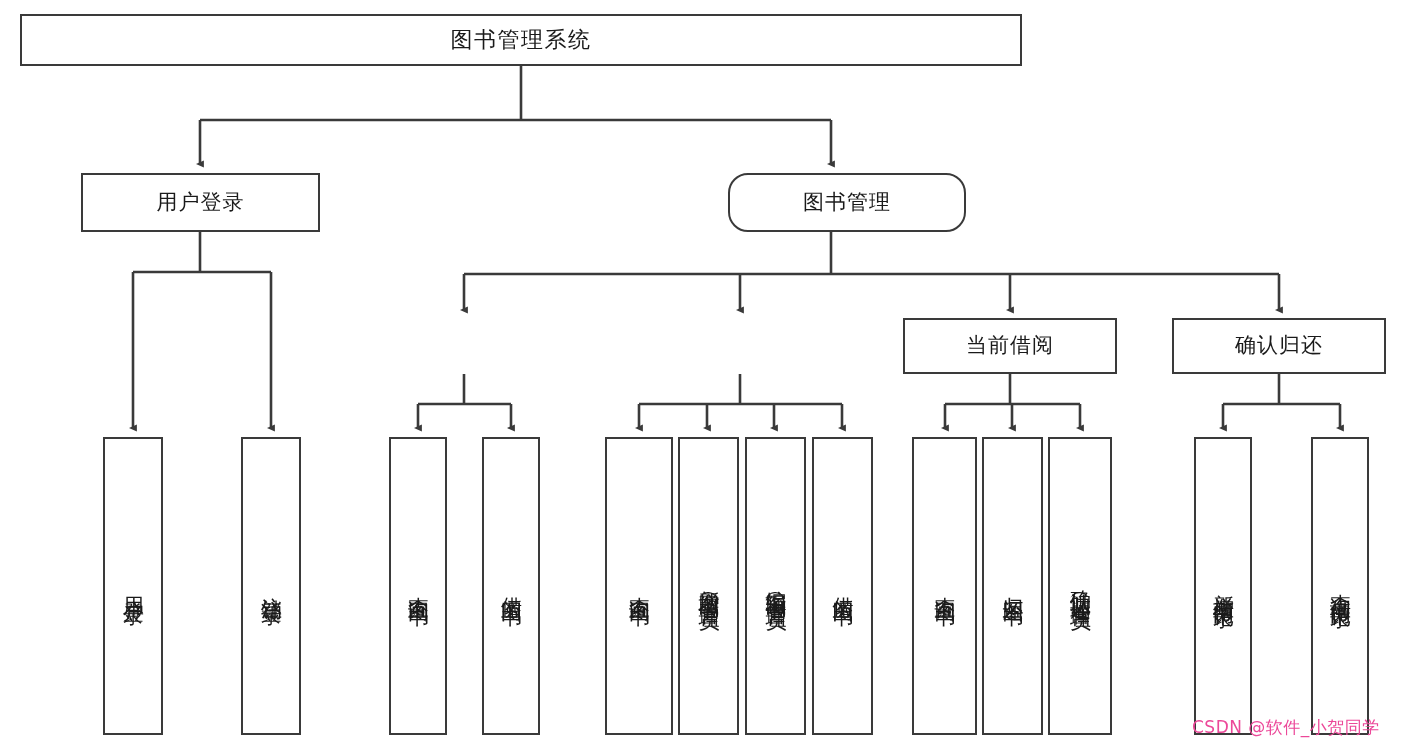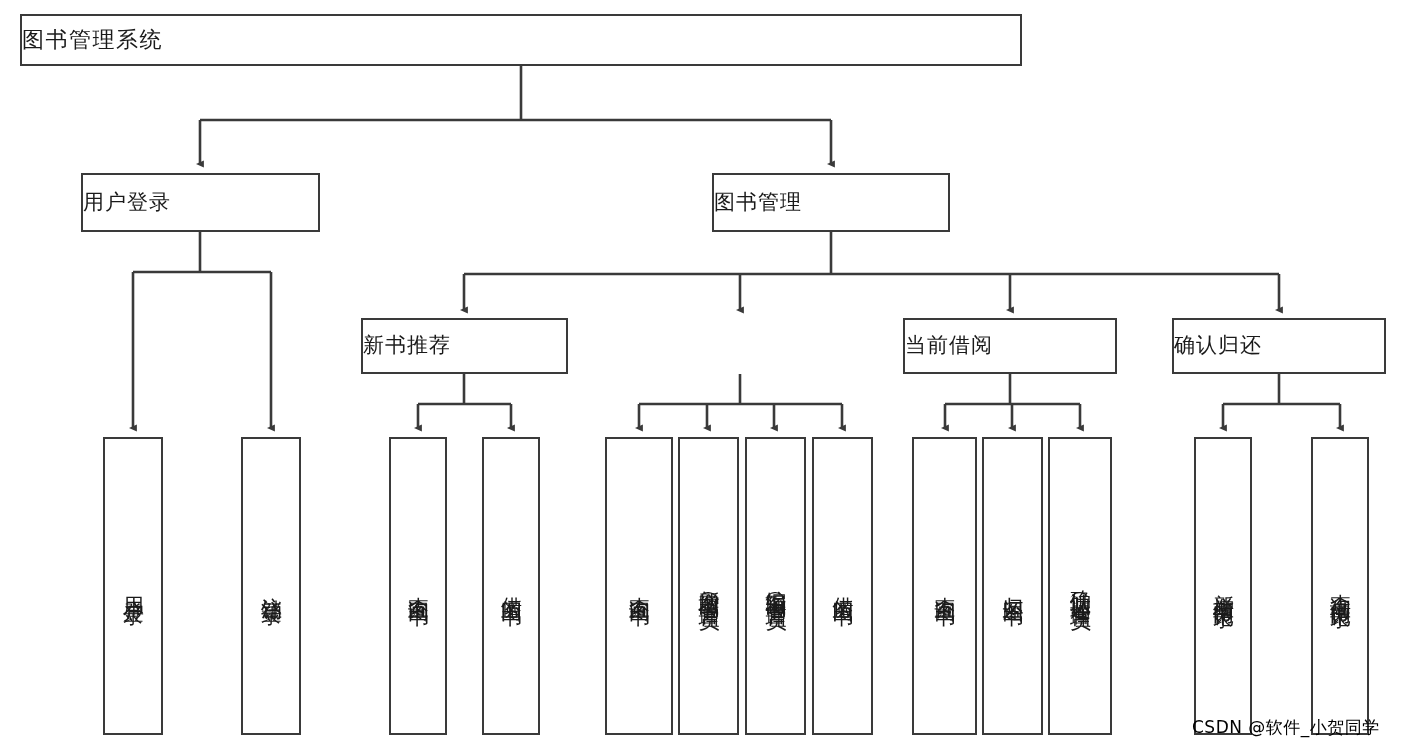--- a/index.html
+++ b/index.html
@@ -27,21 +27,21 @@
     height: 747px;
     pointer-events: none;
   }
   .node {
     position: absolute;
     box-sizing: border-box;
     background: #ffffff;
     border: 2px solid #3a3a3a;
     display: flex;
     align-items: center;
-    justify-content: flex-start;
+    justify-content: center;
     color: #1a1a1a;
   }
   .node-label {
     display: block;
     text-align: center;
     line-height: 1.12;
     white-space: nowrap;
   }
   
   .node.horiz .node-label {
@@ -62,21 +62,21 @@
     writing-mode: vertical-rl;
     text-orientation: upright;
     font-size: 21px;
     letter-spacing: 3px;
     line-height: 1;
     white-space: nowrap;
   }
   .watermark {
     position: absolute;
     font-size: 17px;
-    color: #000000;
+    color: #ec4899;
     letter-spacing: 0.5px;
     white-space: nowrap;
     user-select: none;
   }
 </style>
 </head>
 <body>
 
 <div id="diagram-root">
 
@@ -131,27 +131,24 @@
   </svg>
 
   <div class="node horiz root" style="left:20px; top:14px; width:1002px; height:52px;">
     <span class="node-label">图书管理系统</span>
   </div>
 
   <div class="node horiz" style="left:81px; top:173px; width:239px; height:59px;">
     <span class="node-label">用户登录</span>
   </div>
 
-  <div class="node horiz" style="left:712px; top:173px; width:238px; height:59px;">
+  <div class="node horiz" style="left:728px; top:173px; width:238px; height:59px;border-radius:20px;">
     <span class="node-label">图书管理</span>
   </div>
 
-  <div class="node horiz" style="left:361px; top:318px; width:207px; height:56px;">
-    <span class="node-label">新书推荐</span>
-  </div>
 
 
   <div class="node horiz" style="left:903px; top:318px; width:214px; height:56px;">
     <span class="node-label">当前借阅</span>
   </div>
 
   <div class="node horiz" style="left:1172px; top:318px; width:214px; height:56px;">
     <span class="node-label">确认归还</span>
   </div>
 

